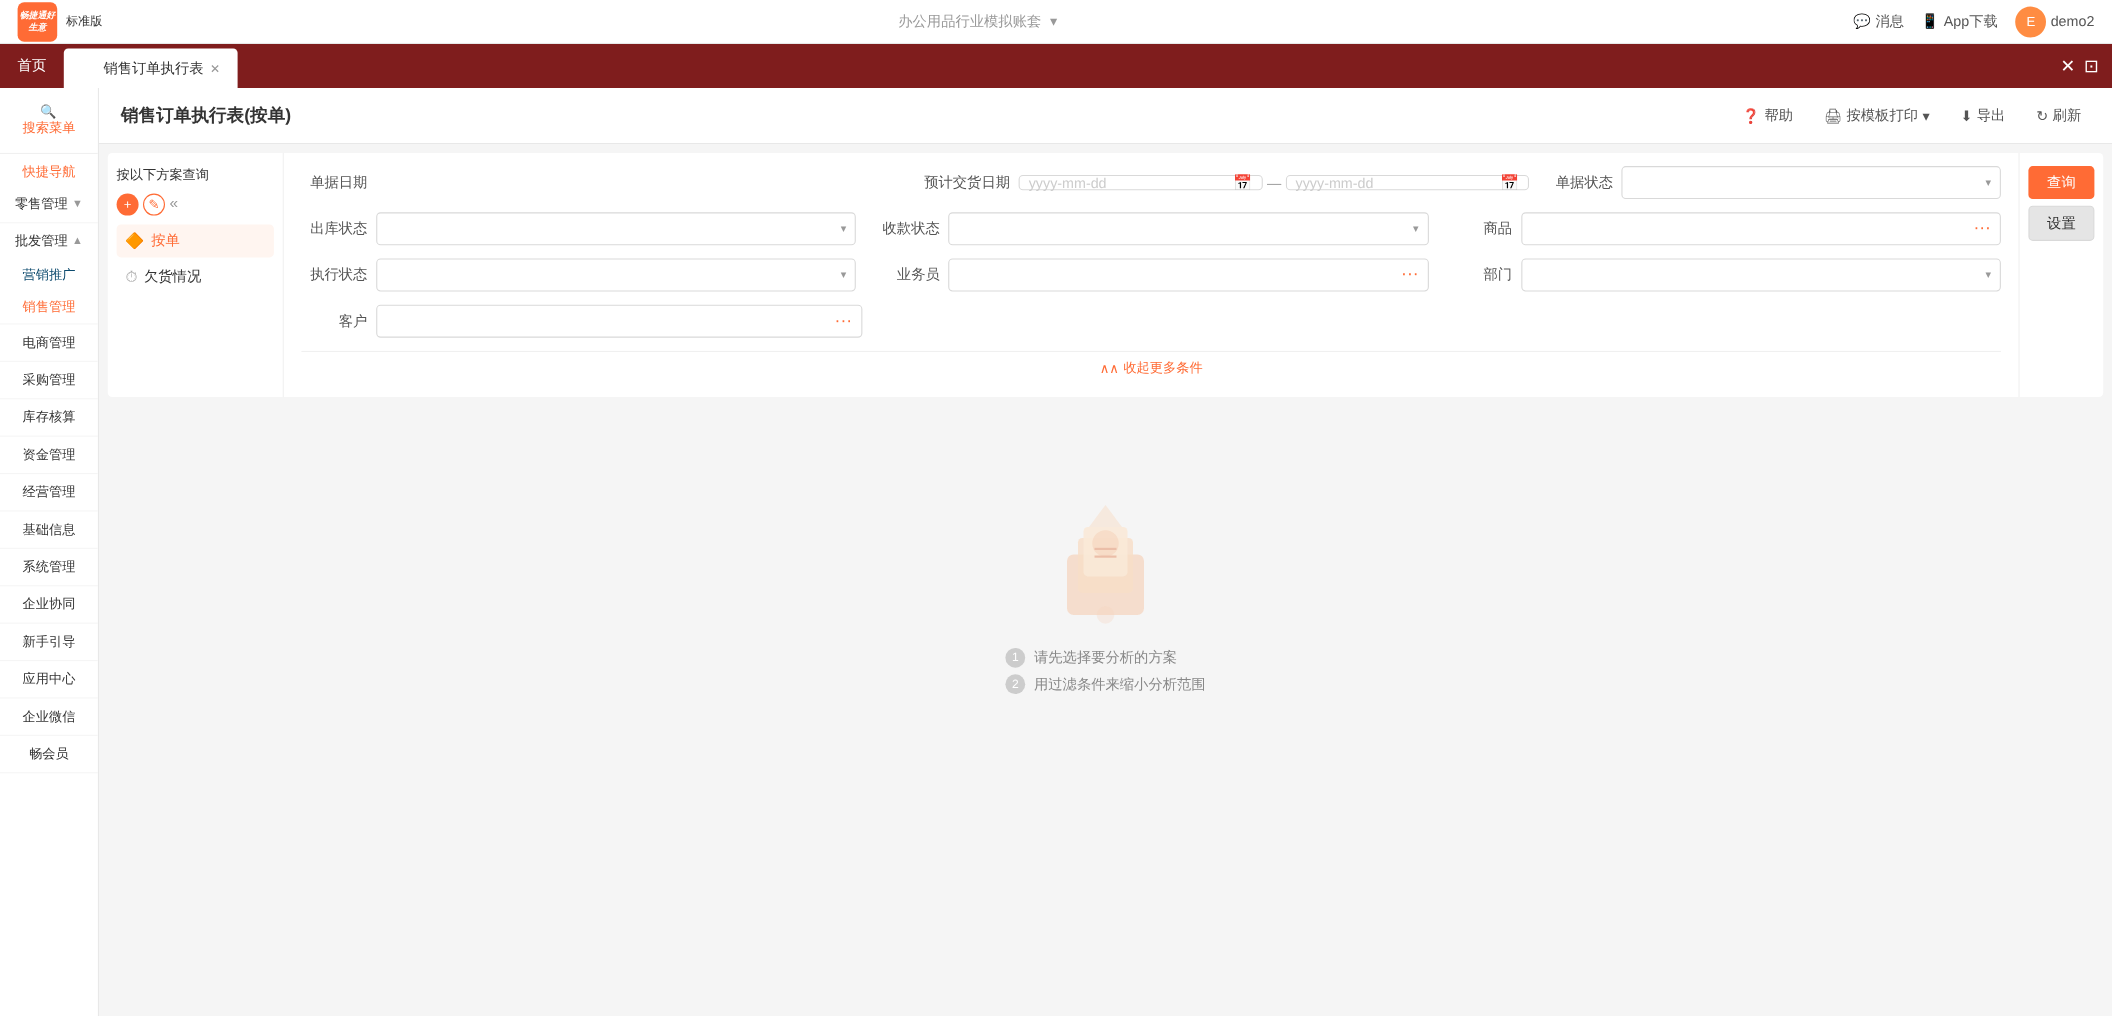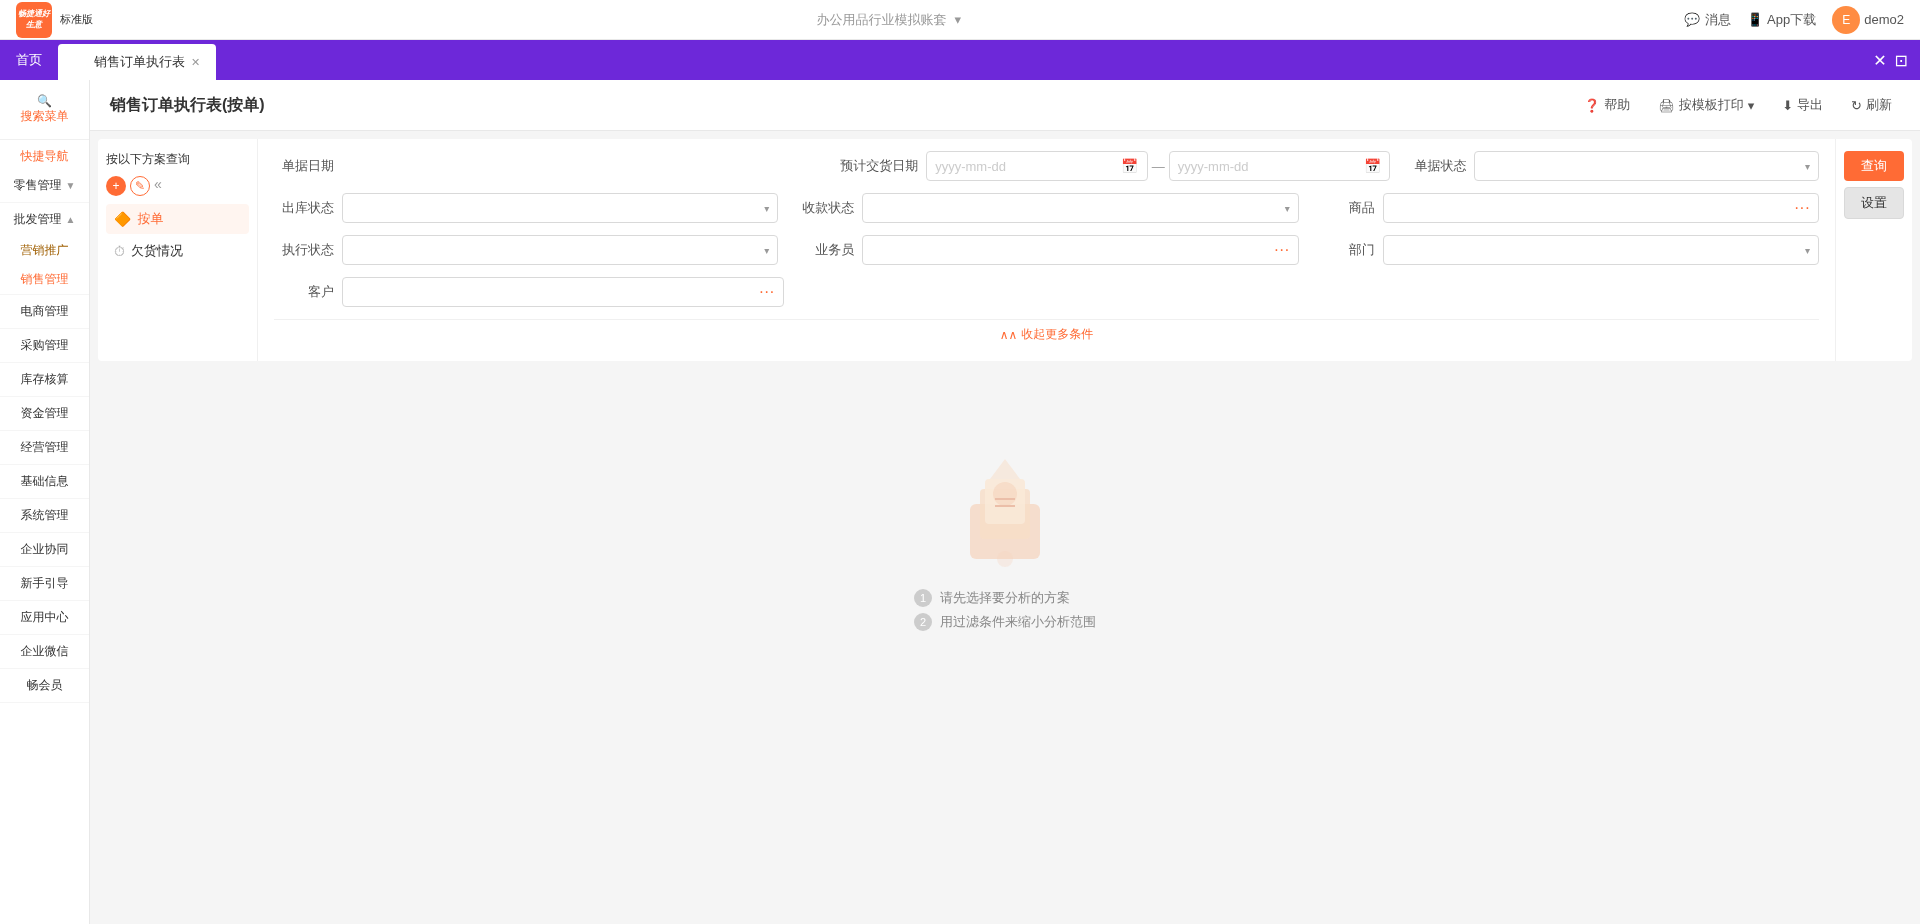--- a/index.html
+++ b/index.html
@@ -10,38 +10,38 @@
     .topbar-left { display: flex; align-items: center; gap: 8px; }
     .brand-logo { width: 36px; height: 36px; background: #ff6b35; border-radius: 6px; display: flex; align-items: center; justify-content: center; color: white; font-size: 10px; font-weight: bold; text-align: center; line-height: 1.2; }
     .brand-text { font-size: 11px; color: #333; }
     .topbar-center { display: flex; align-items: center; gap: 8px; font-size: 13px; color: #333; }
     .topbar-center span { color: #999; }
     .topbar-right { display: flex; align-items: center; gap: 16px; }
     .topbar-right-item { display: flex; align-items: center; gap: 4px; font-size: 13px; color: #555; cursor: pointer; }
     .avatar { width: 28px; height: 28px; border-radius: 50%; background: #ff8c42; display: flex; align-items: center; justify-content: center; color: white; font-size: 12px; }
 
     
-    .tabbar { height: 40px; background: #6d28d9; display: flex; align-items: stretch; flex-shrink: 0; justify-content: space-between; }
+    .tabbar { height: 40px; background: #7f1d1d; display: flex; align-items: stretch; flex-shrink: 0; justify-content: space-between; }
     .tab { display: flex; align-items: center; padding: 0 16px; font-size: 13px; cursor: pointer; color: rgba(255,255,255,0.8); gap: 6px; }
     .tab.home { color: white; }
     .tab.active { background: white; color: #333; border-radius: 4px 4px 0 0; margin-top: 4px; padding-left: 36px; }
     .tab-close { font-size: 11px; color: #999; cursor: pointer; }
     .tabbar-right { margin-left: auto; display: flex; align-items: center; gap: 8px; padding-right: 12px; color: white; font-size: 16px; cursor: pointer; }
 
     
     .main-layout { display: flex; flex: 1; overflow: hidden; }
 
     
     .sidebar { width: 90px; background: #fff; border-right: 1px solid #e8e8e8; display: flex; flex-direction: column; overflow-y: auto; flex-shrink: 0; }
     .sidebar-search { padding: 10px 8px; border-bottom: 1px solid #f0f0f0; }
     .sidebar-search-btn { width: 100%; text-align: center; font-size: 12px; color: #ff6b35; cursor: pointer; padding: 4px; }
     .sidebar-nav-label { text-align: center; font-size: 12px; color: #ff6b35; padding: 8px 0 4px; cursor: pointer; }
     .sidebar-group { border-bottom: 1px solid #f5f5f5; }
     .sidebar-group-title { display: flex; align-items: center; justify-content: center; padding: 8px 4px; font-size: 12px; color: #333; cursor: pointer; gap: 4px; }
-    .sidebar-item { text-align: center; padding: 6px 4px; font-size: 12px; color: #a16207; cursor: pointer; }
+    .sidebar-item { text-align: center; padding: 6px 4px; font-size: 12px; color: #0c4a6e; cursor: pointer; }
     .sidebar-item.active { color: #ff6b35; }
     .expand-icon { font-size: 10px; color: #999; }
 
     
     .content { flex: 1; overflow-y: auto; background: #f5f5f5; }
     .page-header { background: white; padding: 12px 20px; display: flex; align-items: center; justify-content: space-between; border-bottom: 1px solid #e8e8e8; }
     .page-title { font-size: 16px; font-weight: bold; color: #333; }
     .page-actions { display: flex; align-items: center; gap: 12px; }
     .action-btn { display: flex; align-items: center; gap: 4px; font-size: 13px; color: #555; cursor: pointer; padding: 4px 8px; }
     .btn-primary { background: #ff6b35; color: white; border: none; border-radius: 4px; padding: 6px 16px; font-size: 13px; cursor: pointer; }
@@ -59,21 +59,21 @@
     .filter-sidebar-item.active { background: #fff5f0; color: #ff6b35; }
     .filter-sidebar-item-icon { font-size: 14px; }
 
     
     .filter-form { flex: 1; padding: 12px 16px; }
     .filter-row { display: flex; align-items: center; gap: 16px; margin-bottom: 12px; flex-wrap: wrap; }
     .filter-field { display: flex; align-items: center; gap: 8px; flex: 1; min-width: 300px; }
     .filter-label { font-size: 13px; color: #555; white-space: nowrap; min-width: 60px; text-align: right; }
     .filter-select { flex: 1; height: 30px; border: 1px solid #d9d9d9; border-radius: 4px; padding: 0 8px; font-size: 13px; color: #333; background: white; cursor: pointer; display: flex; align-items: center; justify-content: space-between; }
     .filter-date-range { display: flex; align-items: center; gap: 4px; flex: 1; }
-    .date-input { flex: 1; height: 30px; border: 1px solid #d9d9d9; border-radius: 4px; padding: 0 8px; font-size: 13px; color: #999; display: flex; align-items: center; justify-content: space-between; cursor: pointer; }
+    .date-input { flex: 1; height: 14px; border: 1px solid #d9d9d9; border-radius: 4px; padding: 0 8px; font-size: 13px; color: #999; display: flex; align-items: center; justify-content: space-between; cursor: pointer; }
     .date-separator { color: #999; }
     .date-shortcuts { display: flex; gap: 8px; align-items: center; font-size: 12px; color: #555; margin-bottom: 4px; }
     .date-shortcut { cursor: pointer; }
     .date-shortcut.active { background: #ff6b35; color: white; padding: 1px 6px; border-radius: 10px; font-size: 11px; }
     .filter-dots { color: #ff6b35; cursor: pointer; font-size: 16px; }
     .filter-collapse-btn { width: 100%; text-align: center; padding: 6px; color: #ff6b35; font-size: 12px; cursor: pointer; border-top: 1px solid #f0f0f0; margin-top: 4px; display: flex; align-items: center; justify-content: center; gap: 4px; }
 
     
     .query-actions { display: flex; flex-direction: column; gap: 6px; padding: 12px 8px; border-left: 1px solid #f0f0f0; }
 

